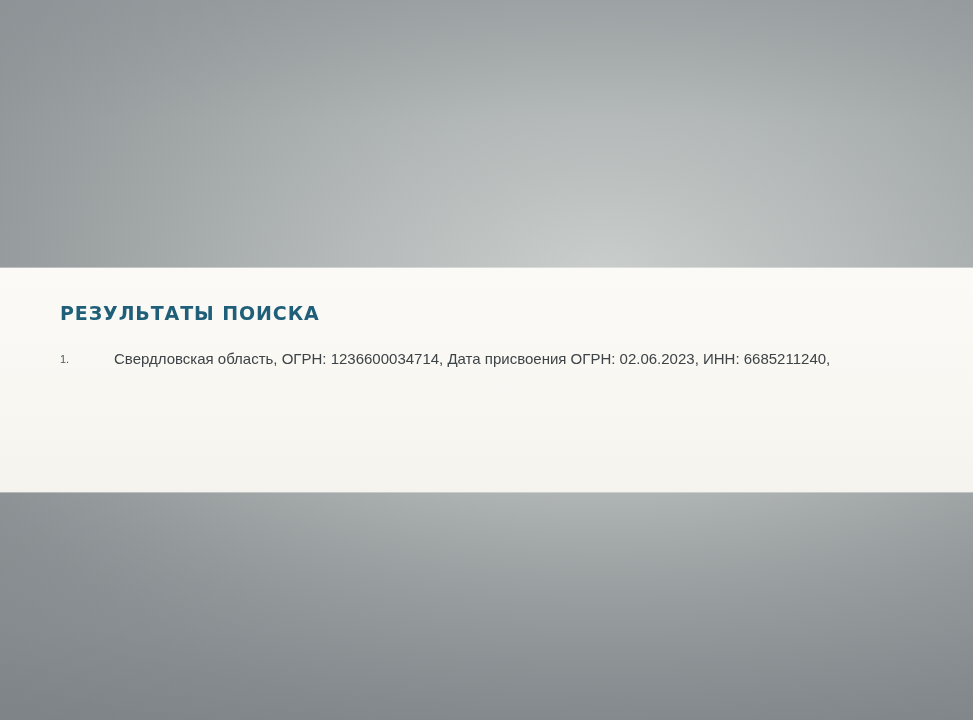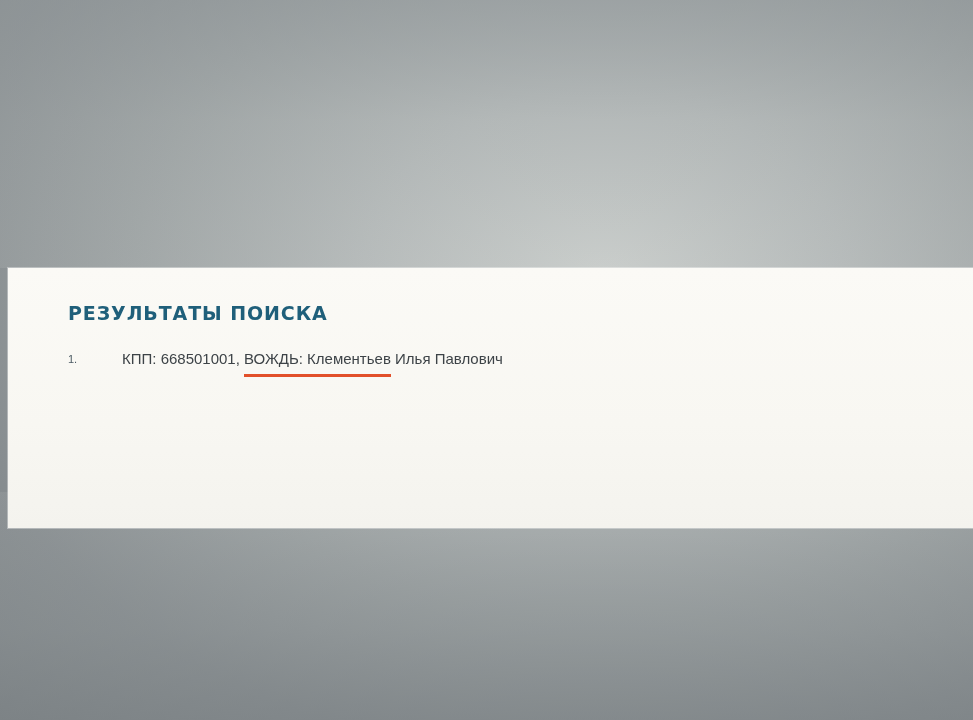--- a/index.html
+++ b/index.html
@@ -39,25 +39,24 @@
     background: linear-gradient(180deg, rgba(196,199,198,0.12) 0%, rgba(140,146,148,0.45) 60%, rgba(126,132,135,0.6) 100%);
     pointer-events: none;
   }
 
   
   .result-card {
     position: absolute;
     left: 0;
     right: 0;
     top: 268px;
-    height: 260px;
+    height: 224px;
     background: linear-gradient(180deg, #fbfaf6 0%, #f8f7f2 60%, #f4f3ee 100%);
     box-shadow: 0 0 0 1px rgba(255,255,255,0.35);
     z-index: 3;
-    margin-left: 8px;
   }
 
   .card-inner {
     padding: 34px 60px 0 60px;
   }
 
   .section-title {
     color: #1f5f7a;
     font-size: 19px;
     font-weight: bold;
@@ -128,23 +127,21 @@
     <div class="card-inner">
 
       <div class="section-title">РЕЗУЛЬТАТЫ ПОИСКА</div>
 
       <div class="result-row">
         <div class="result-index">1.</div>
 
         <div class="result-body">
 
           <div class="result-details">
-            <div class="detail-line">
-              <span>КПП: 668501001, </span><span class="highlight-wrap"><span>ВОЖДЬ: Клементьев</span><span class="highlight-underline"></span></span><span> Илья Павлович</span>
-            </div>
+            <div class="detail-line">Свердловская область, ОГРН: 1236600034714, Дата присвоения ОГРН: 02.06.2023, ИНН: 6685211240,</div>
           </div>
         </div>
       </div>
 
     </div>
   </div>
 
 </div>
 
 </body></html>

